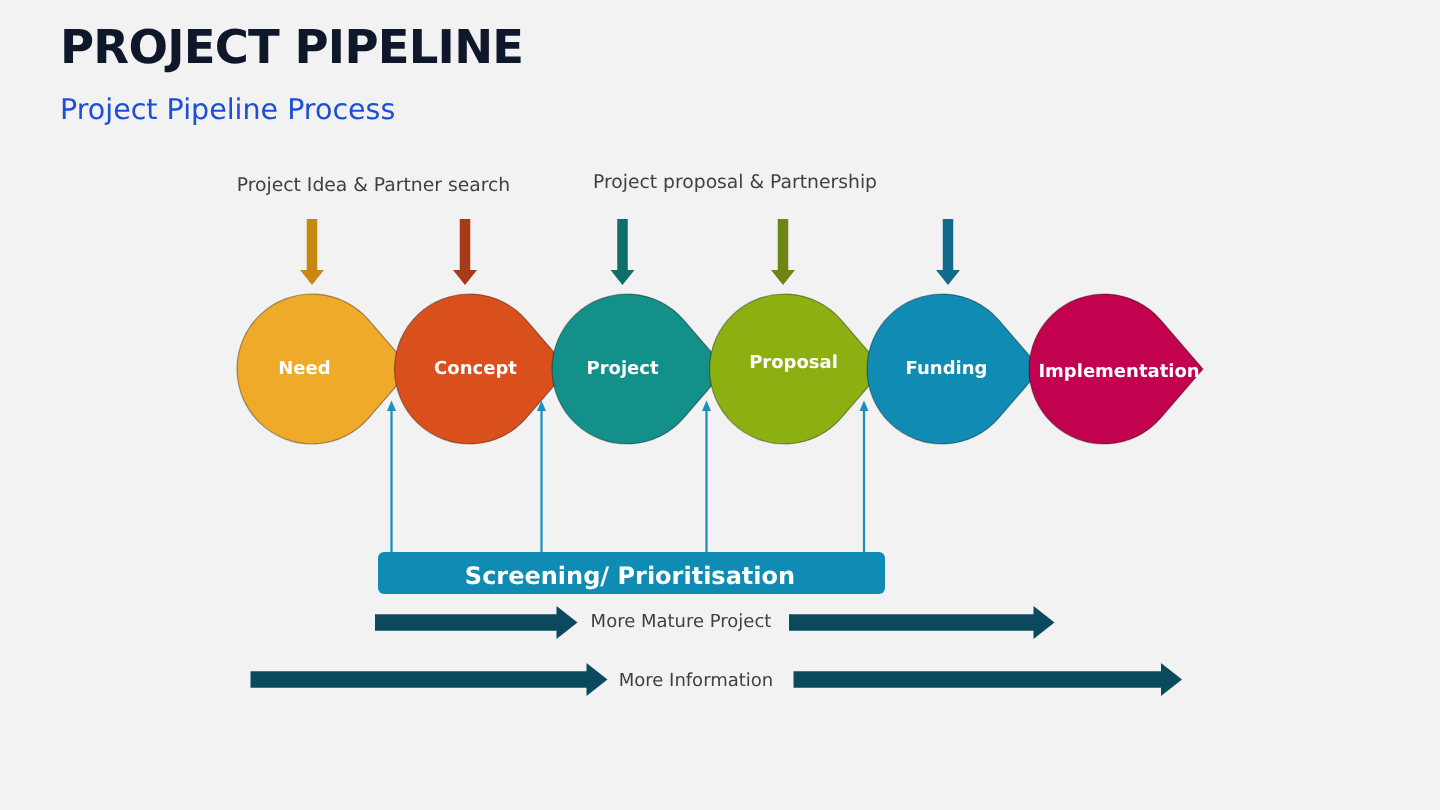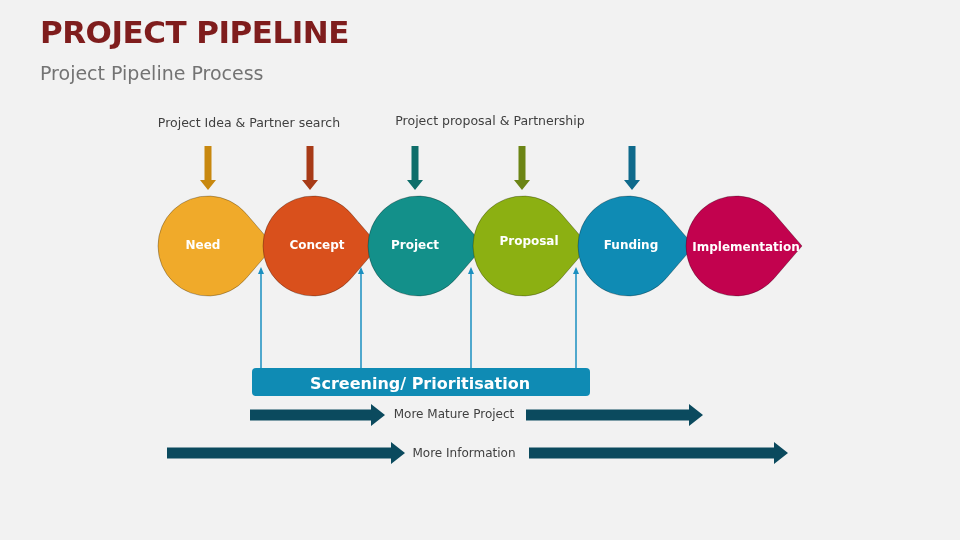--- a/index.html
+++ b/index.html
@@ -4,26 +4,26 @@
 <style>
   html, body { margin: 0; padding: 0; }
   body {
     width: 960px; height: 540px; overflow: hidden;
     background: #f2f2f2;
     font-family: "DejaVu Sans", "Liberation Sans", sans-serif;
     position: relative;
   }
   .title {
     position: absolute; left: 40px; top: 14px;
-    font-size: 31px; font-weight: bold; color: #7f1d1d;
+    font-size: 31px; font-weight: bold; color: #0f172a;
     letter-spacing: -0.5px;
   }
   .subtitle {
     position: absolute; left: 40px; top: 62px;
-    font-size: 19px; color: #737373;
+    font-size: 19px; color: #1d4ed8;
   }
   .diagram { position: absolute; left: 0; top: 0; }
   .label-text { font-family: "DejaVu Sans", "Liberation Sans", sans-serif; }
 </style>
 </head>
 <body>
 
 <div class="title">PROJECT PIPELINE</div>
 <div class="subtitle">Project Pipeline Process</div>
 

